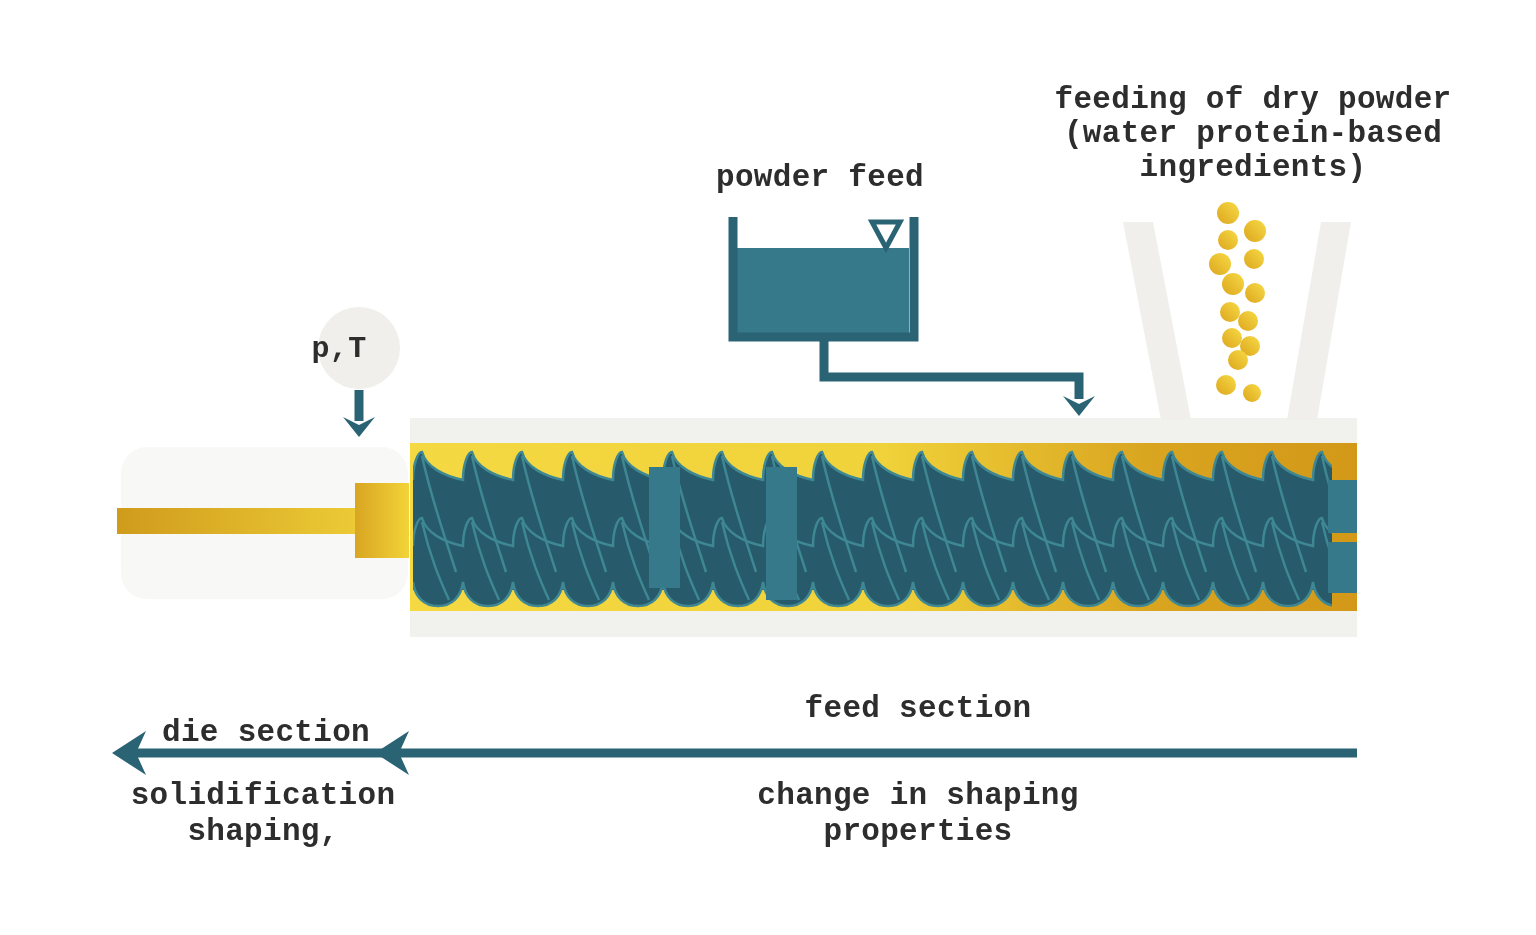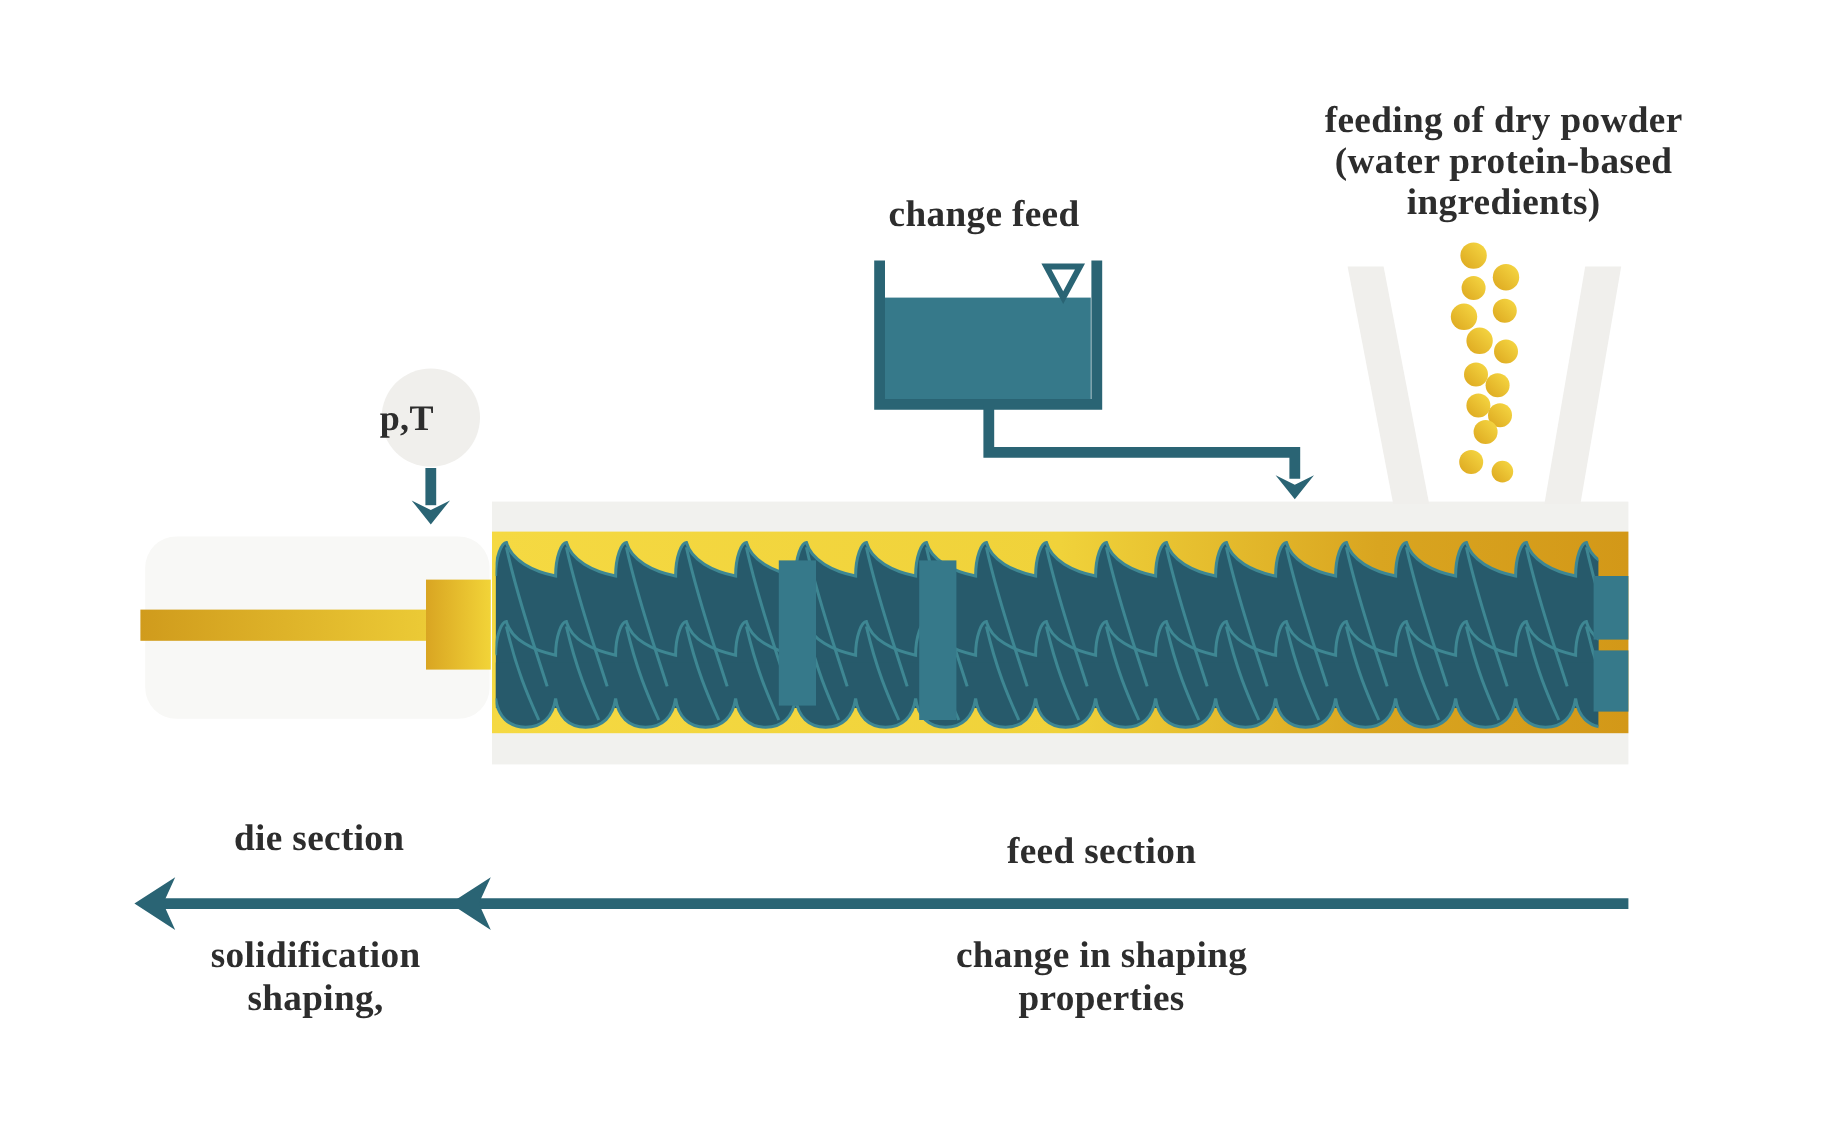--- a/index.html
+++ b/index.html
@@ -1,17 +1,17 @@
 <!DOCTYPE html>
 <html style="--teal-dark: #2a6474; --teal-mid: #36798a; --screw-dark: #275a6b; --screw-line: #3e8793; --gray-housing: #f1f1ee; --gray-die: #f8f8f6; --gray-hopper: #f0efec; --text: #2d2d2d;"><head>
 <meta charset="utf-8">
 <style>
   html,body{margin:0;padding:0;background:#ffffff;}
   .stage{position:relative;width:1536px;height:935px;background:#ffffff;overflow:hidden;
-         font-family:Liberation Serif, serif;}
+         font-family:Liberation Mono, monospace;}
   .stage svg{position:absolute;left:0;top:0;}
   .lbl{position:absolute;font-weight:700;color:var(--text,#2d2d2d);font-size:31px;line-height:34px;
        text-align:center;transform:translateX(-50%);white-space:nowrap;letter-spacing:.3px;}
   .lbl-note{line-height:36px;}
   .lbl-center{transform:translate(-50%,-50%);line-height:30px;font-size:30px;}
   
   .f-screw{fill:var(--screw-dark);}
   .s-line{stroke:var(--screw-line);stroke-width:2.5;fill:none;}
   .f-mid{fill:var(--teal-mid);}
   .s-dark{stroke:var(--teal-dark);fill:none;}
@@ -111,25 +111,25 @@
     <polygon points="375,753 409,731 399,753 409,775" class="f-dk"></polygon>
   </g>
 </svg>
 
 <div class="lbl" style="left:1253px;top:83px">
   <div>feeding of dry powder</div>
   <div>(water protein-based</div>
   <div>ingredients)</div>
 </div>
 
-<div class="lbl" style="left:820px;top:161px">change feed</div>
+<div class="lbl" style="left:820px;top:161px">powder feed</div>
 
 <div class="lbl lbl-center" style="left:339px;top:349px">p,T</div>
 
-<div class="lbl" style="left:266px;top:681px">die section</div>
+<div class="lbl" style="left:266px;top:716px">die section</div>
 
 <div class="lbl" style="left:918px;top:692px">feed section</div>
 
 <div class="lbl lbl-note" style="left:263px;top:778px">
   <div>solidification</div>
   <div>shaping,</div>
 </div>
 
 <div class="lbl lbl-note" style="left:918px;top:778px">
   <div>change in shaping</div>

